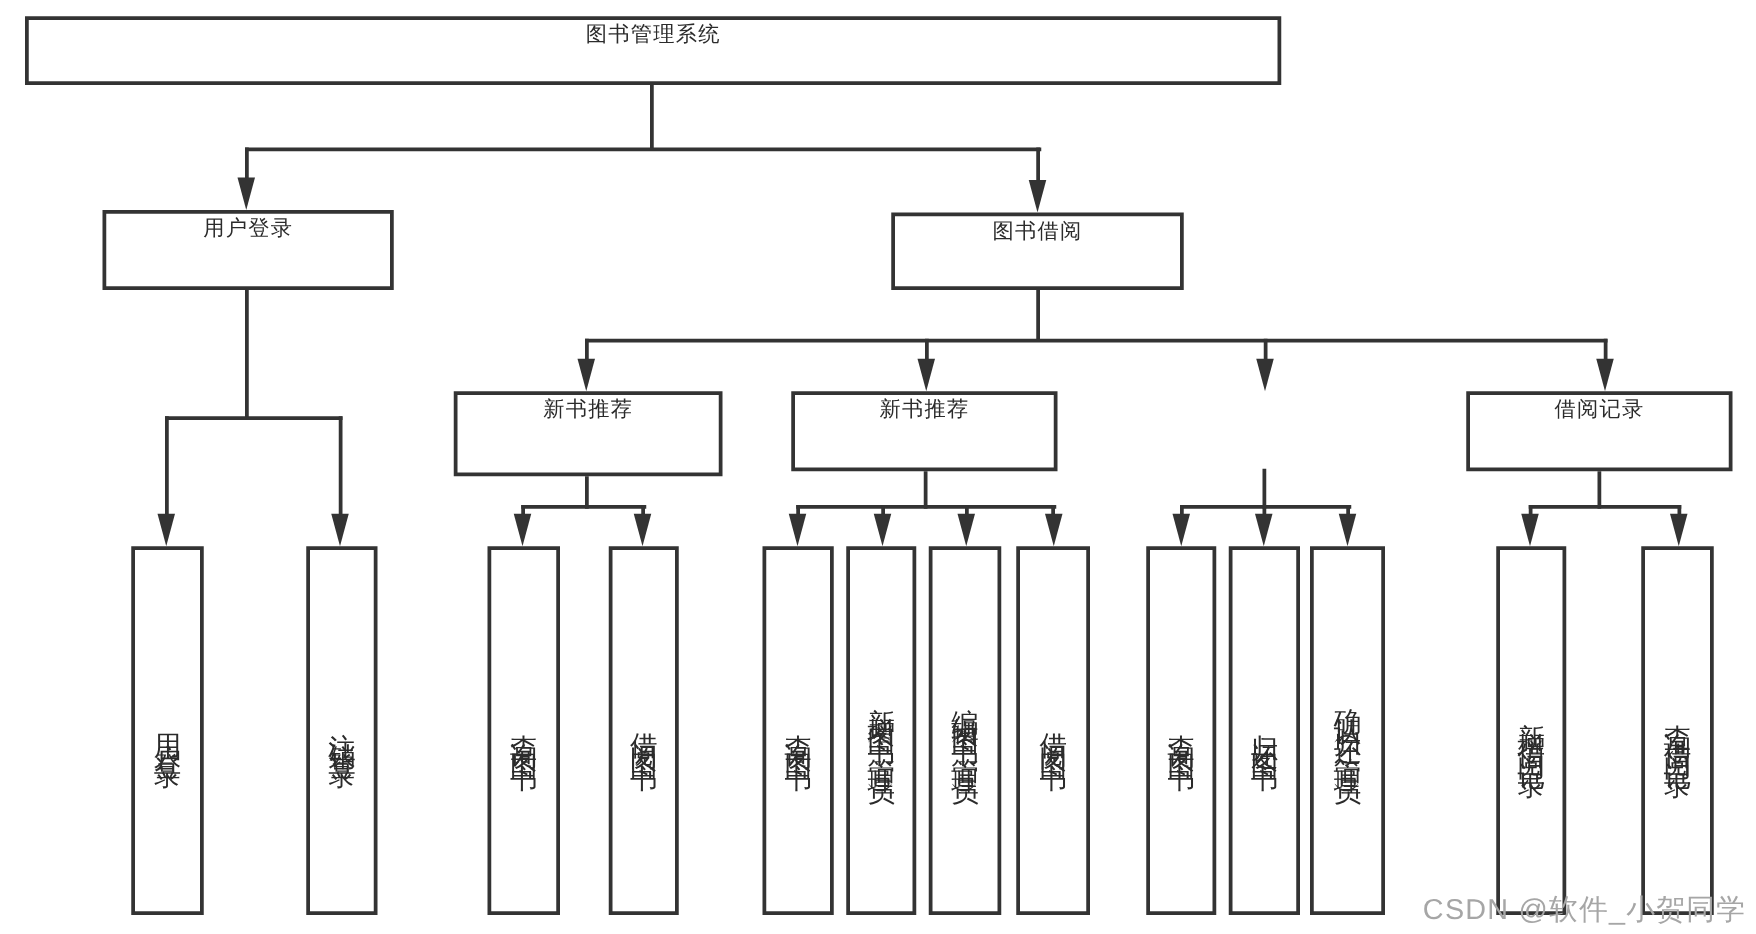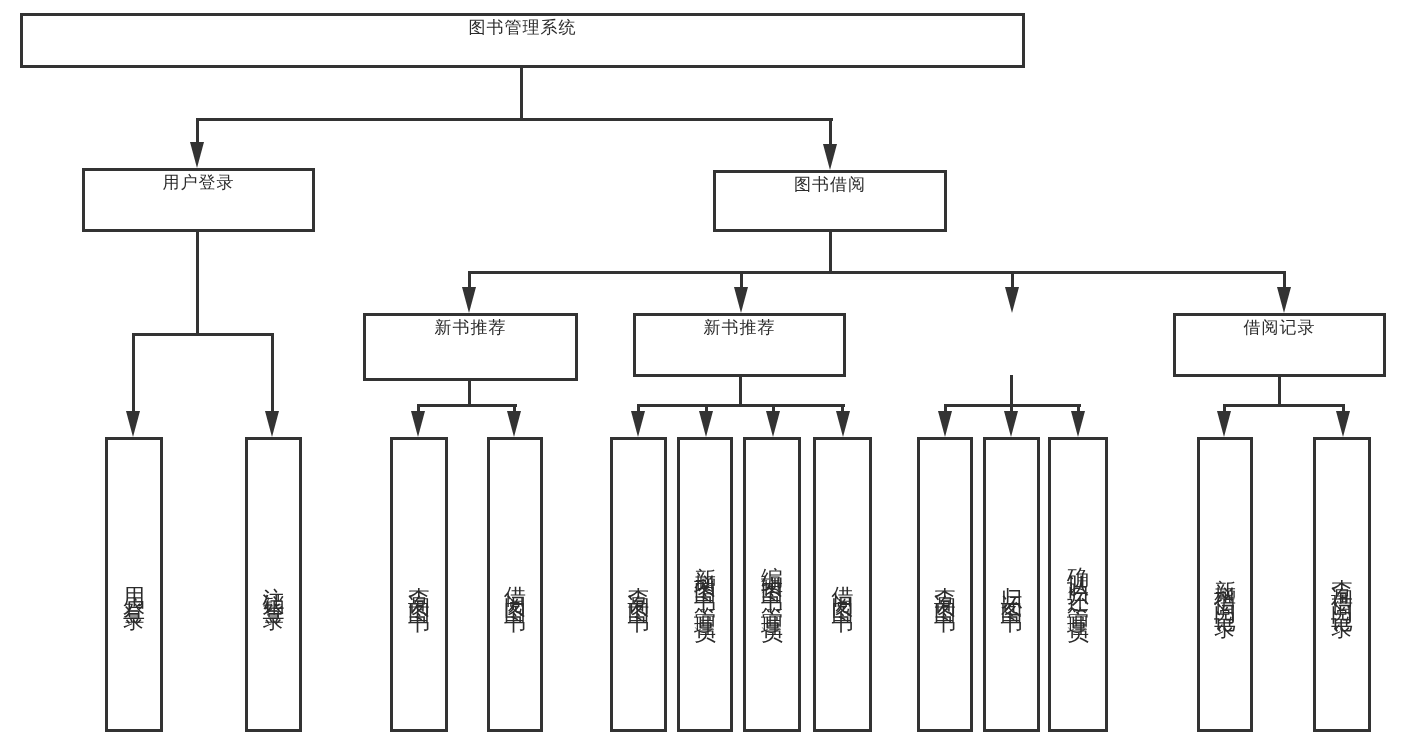--- a/index.html
+++ b/index.html
@@ -197,14 +197,15 @@
     <span class="vtext">确认归还（管理员）</span>
   </div>
 
   <div class="vbox" style="left:1197px;width:56px;">
     <span class="vtext">新增借阅记录</span>
   </div>
   <div class="vbox" style="left:1313px;width:58px;">
     <span class="vtext">查询借阅记录</span>
   </div>
 
+  <div class="watermark">CSDN @软件_小贺同学</div>
 
 </div>
 
 </body></html>

